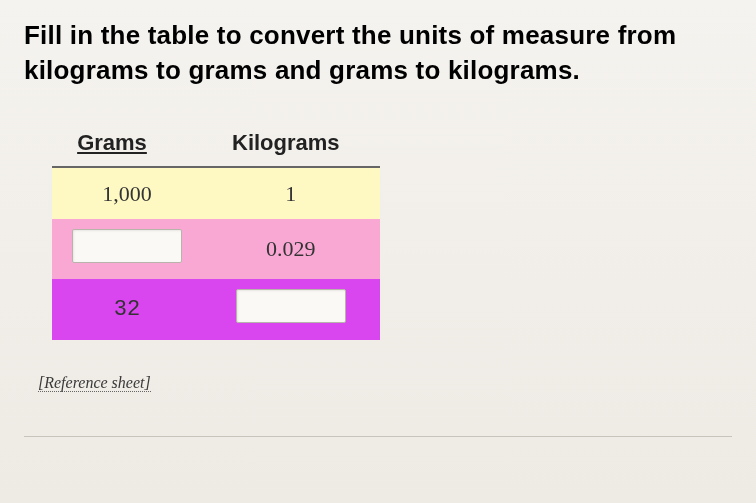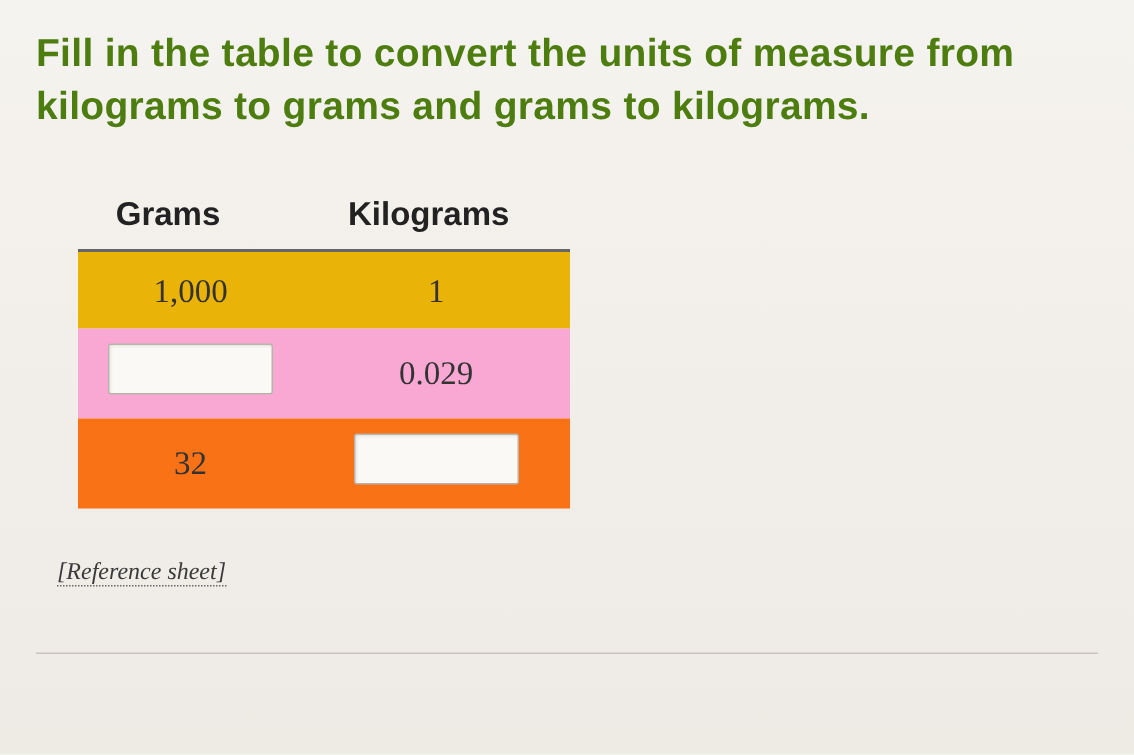--- a/index.html
+++ b/index.html
@@ -13,21 +13,21 @@
       background: linear-gradient(to bottom, #f5f3ef 0%, #eeeae4 100%);
       font-family: Georgia, 'Times New Roman', serif;
       padding: 18px 24px;
       color: #2a2a2a;
       overflow: hidden;
     }
     .prompt {
       font-size: 26px;
       font-weight: 700;
       line-height: 1.35;
-      color: #4d7c0f;
+      color: #000000;
       font-family: 'Segoe UI', Arial, sans-serif;
       letter-spacing: 0.2px;
       margin-bottom: 34px;
     }
     .table-wrap {
       margin-left: 28px;
     }
     table {
       border-collapse: collapse;
     }
@@ -35,39 +35,40 @@
       font-weight: 700;
       font-size: 22px;
       padding: 8px 20px 10px 20px;
       text-align: center;
       font-family: 'Segoe UI', Arial, sans-serif;
       color: #222;
       border-bottom: 2px solid #666;
     }
     th:first-child {
       padding-right: 50px;
+      text-decoration: underline;
     }
     th:last-child {
       padding-left: 30px;
       padding-right: 40px;
     }
     td {
       font-size: 22px;
       text-align: center;
       padding: 10px 20px;
       height: 52px;
       color: #333;
       font-family: Georgia, serif;
     }
     td.grams {
       border-right: none;
     }
-    tr.row1 td { background: #eab308; }
+    tr.row1 td { background: #fef9c3; }
     tr.row2 td { background: #f9a8d4; }
-    tr.row3 td { background: #f97316; }
+    tr.row3 td { background: #d946ef; font-family: Liberation Mono, monospace; }
     .input-box {
       display: inline-block;
       width: 110px;
       height: 34px;
       background: #fbf9f5;
       border: 1px solid #b8b4ac;
       border-radius: 2px;
       box-shadow: inset 1px 1px 2px rgba(0,0,0,0.08);
     }
     .reference {

